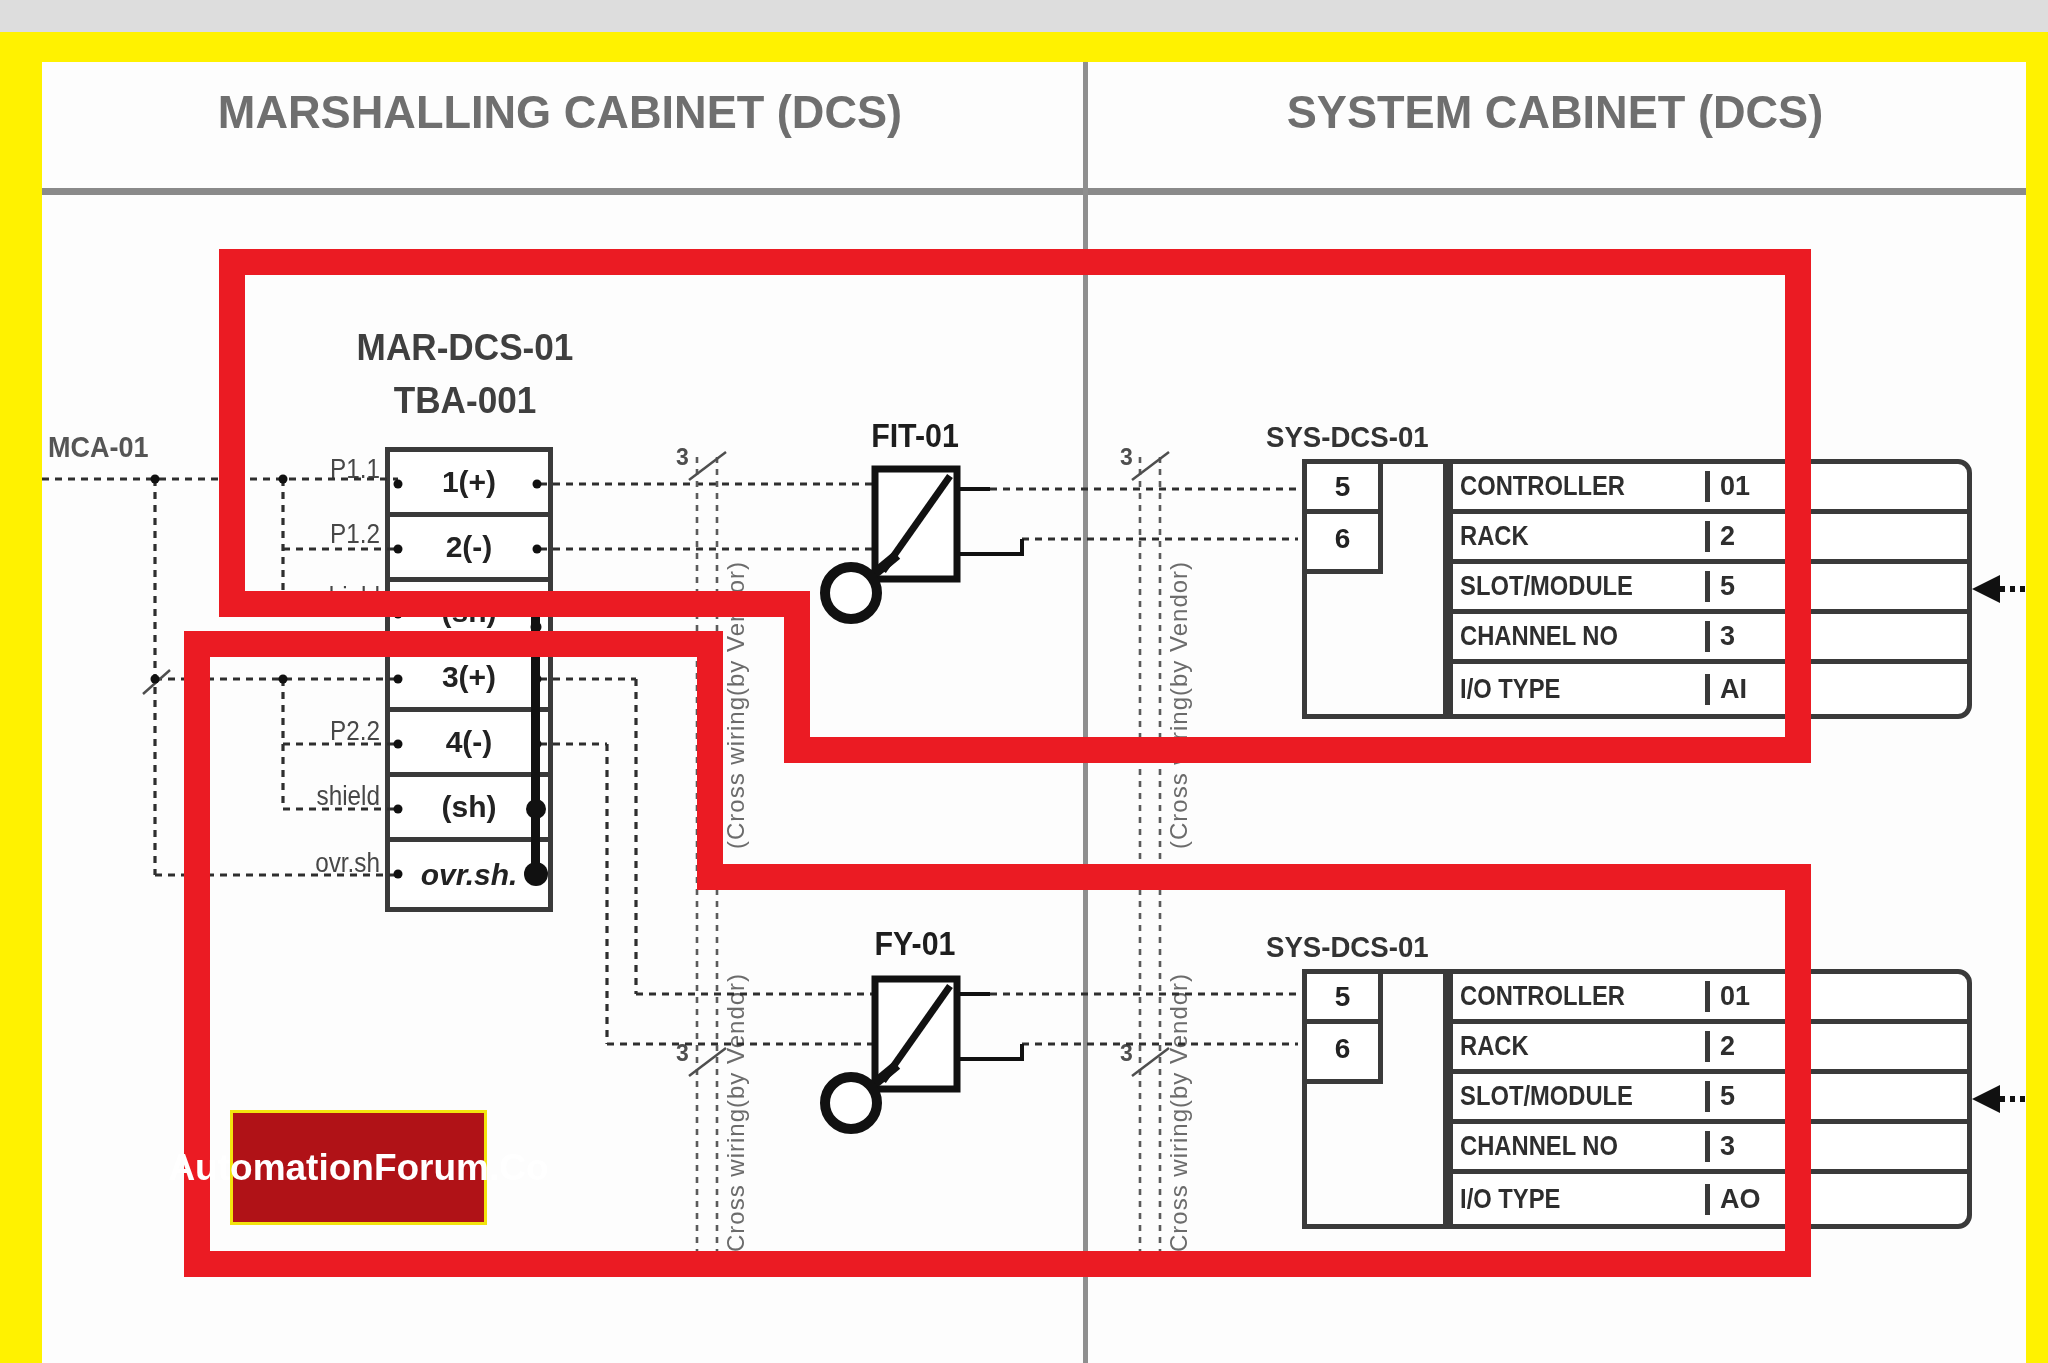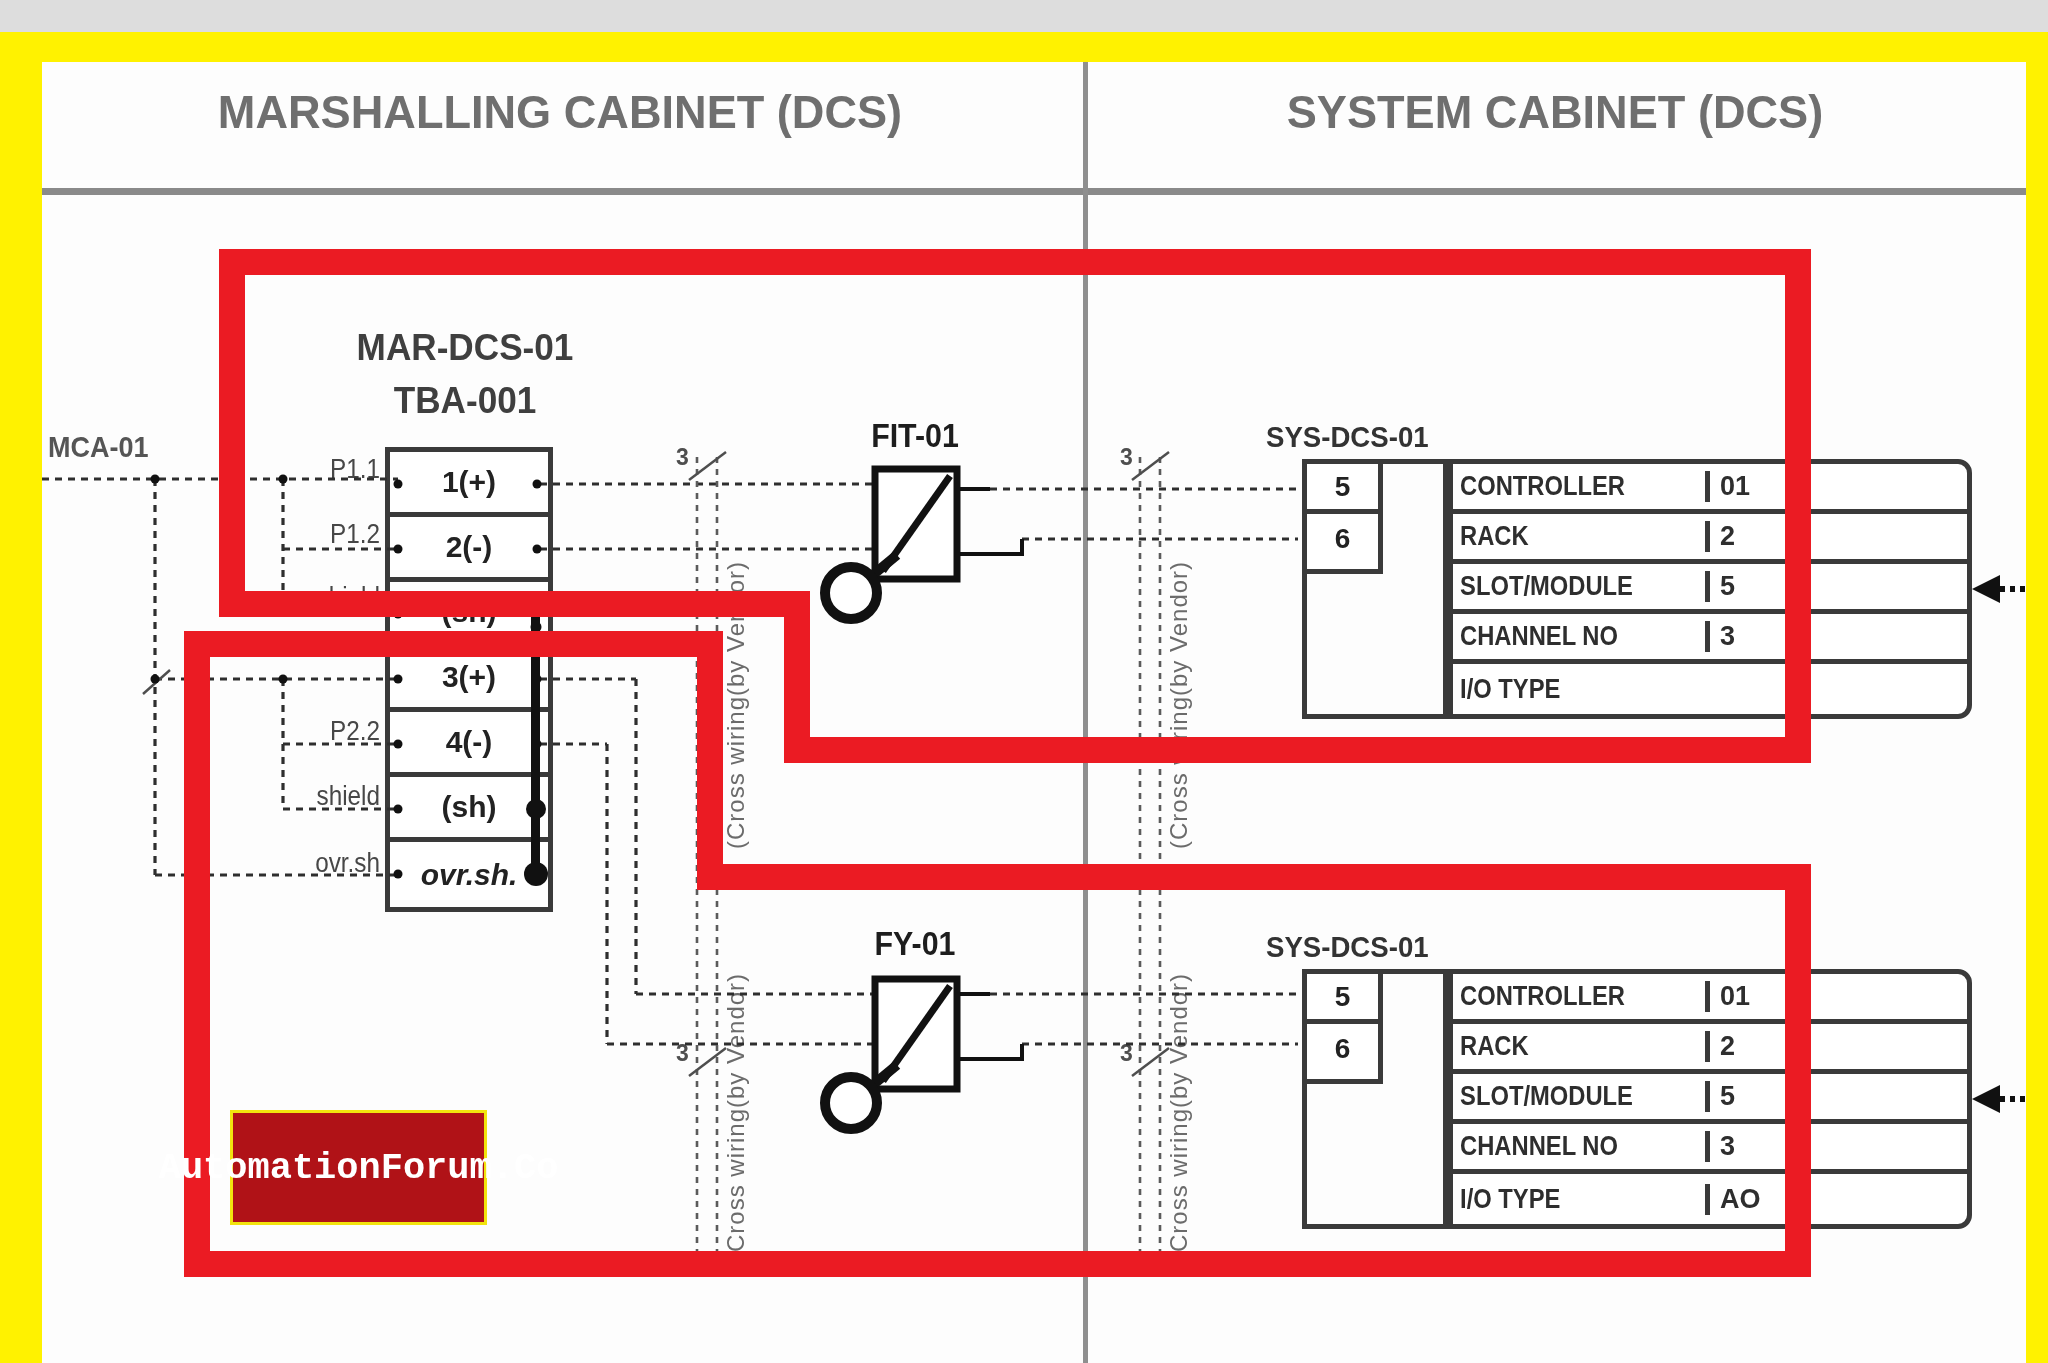--- a/index.html
+++ b/index.html
@@ -49,21 +49,21 @@
   .vtext{position:absolute;writing-mode:vertical-rl;transform:rotate(180deg);
          font-size:24px;color:#6b6b6b;white-space:nowrap;letter-spacing:1px;
          display:flex;align-items:center;justify-content:center;}
   .cmark{position:absolute;font-size:23px;color:#4e4e4e;font-weight:600;}
   .cable-tag{position:absolute;font-size:30px;color:#555;font-weight:600;transform:scaleX(.9);
              transform-origin:left;white-space:nowrap;}
   
   .banner{position:absolute;left:230px;top:1078px;width:257px;height:115px;background:#B01217;
           border:3px solid #F2E30E;box-sizing:border-box;display:flex;align-items:center;
           justify-content:center;}
-  .banner span{font-family:Liberation Mono, monospace;font-weight:700;font-size:37px;color:#fff;}
+  .banner span{font-family:Liberation Sans, sans-serif;font-weight:700;font-size:37px;color:#fff;}
   svg{position:absolute;left:0;top:0;}
 </style>
 </head>
 <body>
 
 <div id="root">
   <div class="canvas"></div>
 
   <div class="cab-header" style="left:60px;width:1000px;">MARSHALLING CABINET (DCS)</div>
   <div class="cab-header" style="left:1095px;width:920px;">SYSTEM CABINET (DCS)</div>
@@ -124,20 +124,21 @@
     <div class="sys-row">
       <div class="lbl">SLOT/MODULE</div>
       <div class="val">5</div>
     </div>
     <div class="sys-row">
       <div class="lbl">CHANNEL NO</div>
       <div class="val">3</div>
     </div>
     <div class="sys-row">
       <div class="lbl">I/O TYPE</div>
+      <div class="val">AI</div>
     </div>
   </div>
 
   <div class="sys-title" style="left:1266px;top:898px;">SYS-DCS-01</div>
   <div class="sys-leftbox" style="top:937px;"></div>
   <div class="sys-termbox" style="top:937px;">
     <div class="cell">5</div>
     <div class="cell">6</div>
   </div>
   <div class="sys-attr" style="top:937px;">

